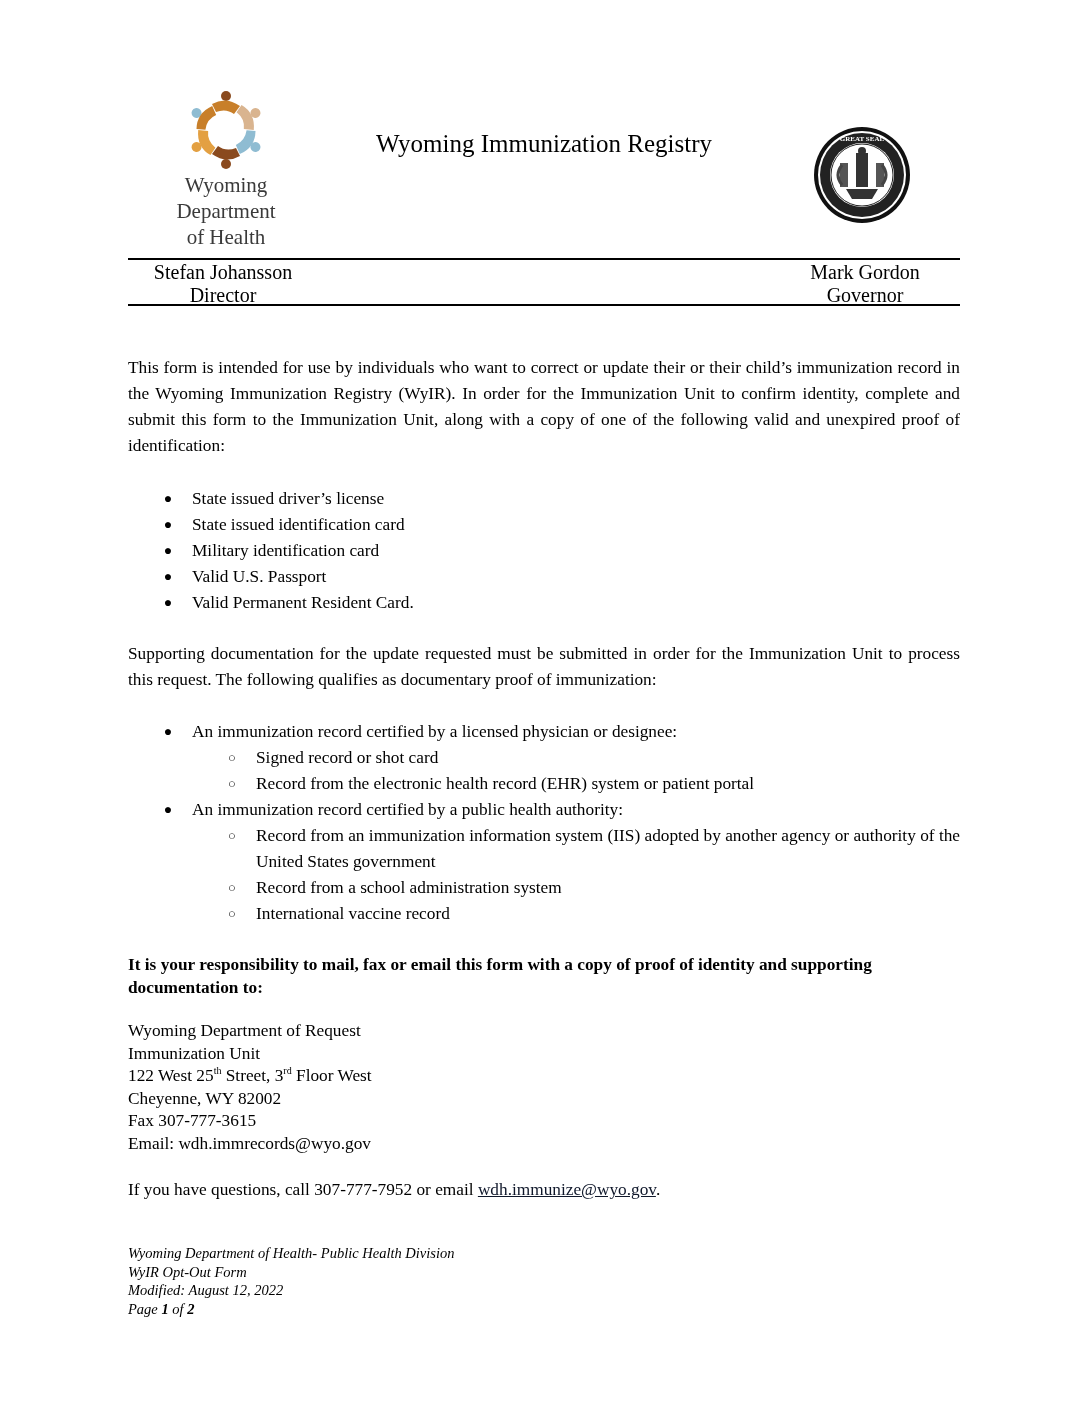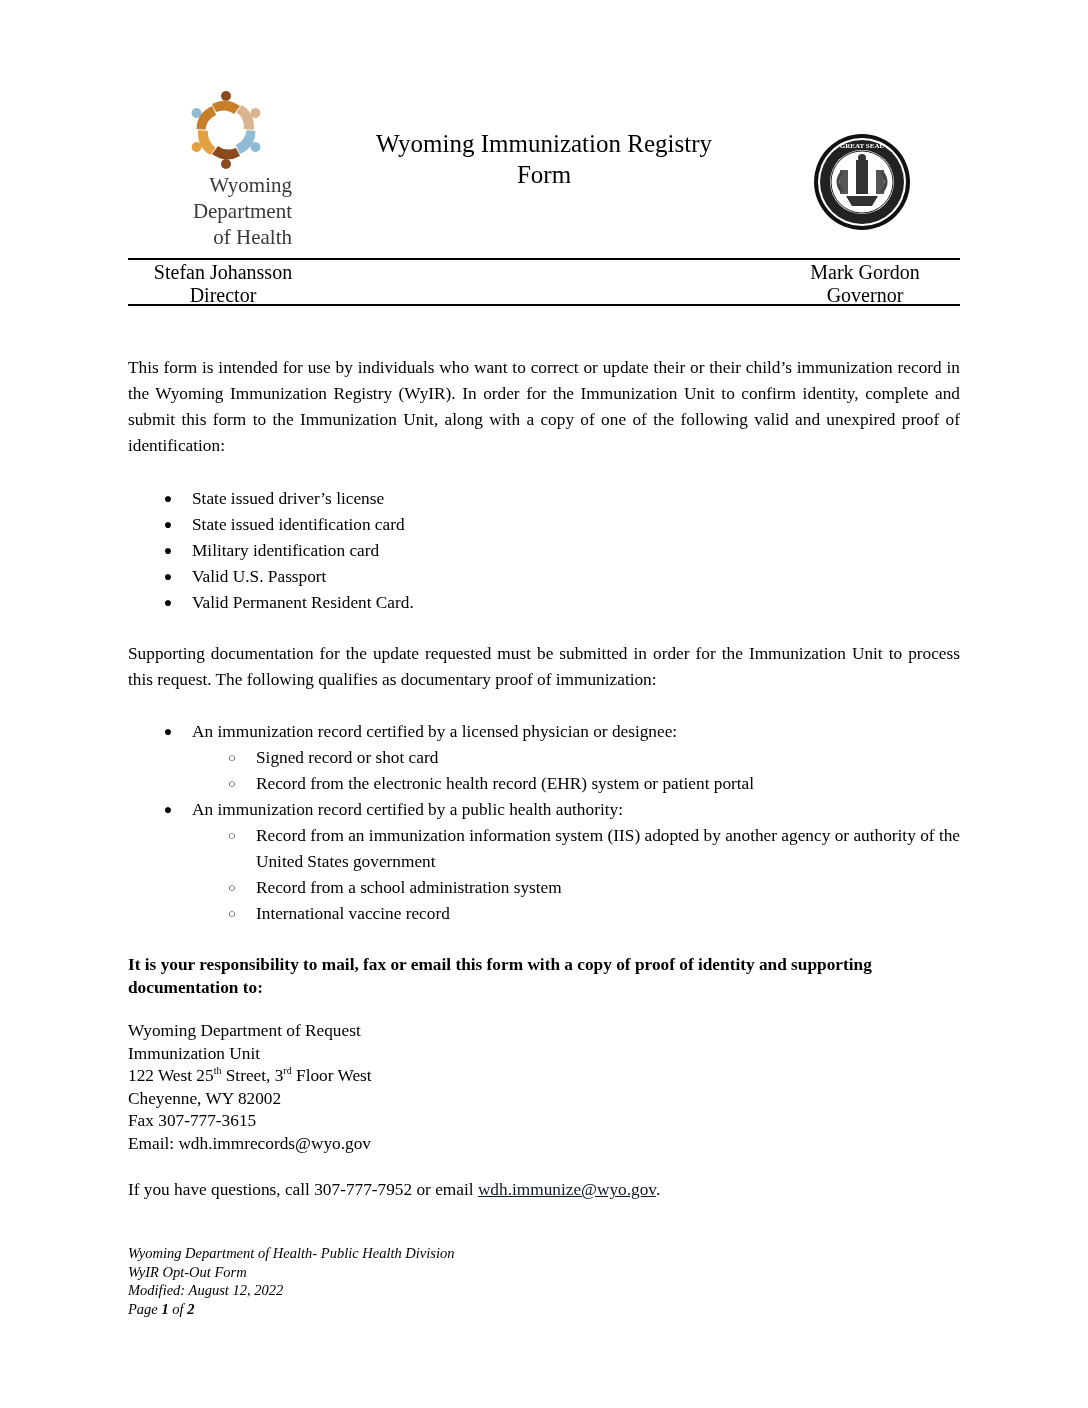--- a/index.html
+++ b/index.html
@@ -4,23 +4,23 @@
 <style>
   html, body { margin: 0; padding: 0; background: #ffffff; }
   body { width: 1088px; height: 1408px; position: relative; overflow: hidden;
          font-family: "Liberation Serif", serif; color: #000; }
   .abs { position: absolute; }
 
   
   #logo { left: 160px; top: 86px; width: 132px; height: 165px; }
   #logo svg { display: block; }
   .logo-text { font-family: "Liberation Serif", serif; font-size: 21px; line-height: 26px;
-               color: #3a3a3a; text-align: right; width: 132px; position: absolute; left: 0; }
+               color: #3a3a3a; text-align: center; width: 132px; position: absolute; left: 0; }
   #title { left: 300px; top: 128px; width: 488px; text-align: center; font-size: 25px; line-height: 31px; }
-  #seal { left: 812px; top: 132px; width: 100px; height: 100px; }
+  #seal { left: 812px; top: 125px; width: 100px; height: 100px; }
 
   .rule { left: 128px; width: 832px; height: 2px; background: #000; }
   #rule-top { top: 258px; }
   #rule-bottom { top: 304px; }
   .official { top: 261px; font-size: 20px; line-height: 23px; text-align: center; }
   #official-left { left: 128px; width: 190px; }
   #official-right { left: 770px; width: 190px; }
 
   
   .para { left: 128px; width: 832px; font-size: 17.3px; line-height: 26px; text-align: justify; }
@@ -77,21 +77,20 @@
         </g>
     </g>
   </svg>
   <div class="logo-text" style="top:86px">Wyoming</div>
   <div class="logo-text" style="top:112px">Department</div>
   <div class="logo-text" style="top:138px">of Health</div>
 </div>
 
 <div id="title" class="abs">
   <div>Wyoming Immunization Registry</div>
-  <div>Form</div>
 </div>
 
 <div id="seal" class="abs">
   <svg width="100" height="100" viewBox="0 0 100 100">
     <circle cx="50" cy="50" r="48" fill="#111"></circle>
     <circle cx="50" cy="50" r="44" fill="#fff"></circle>
     <circle cx="50" cy="50" r="42" fill="#222"></circle>
     <circle cx="50" cy="50" r="32" fill="#fff"></circle>
     <circle cx="50" cy="50" r="31" fill="none" stroke="#222" stroke-width="1"></circle>
     <g fill="#fff" font-family="Liberation Serif, serif" font-size="7" font-weight="bold">

